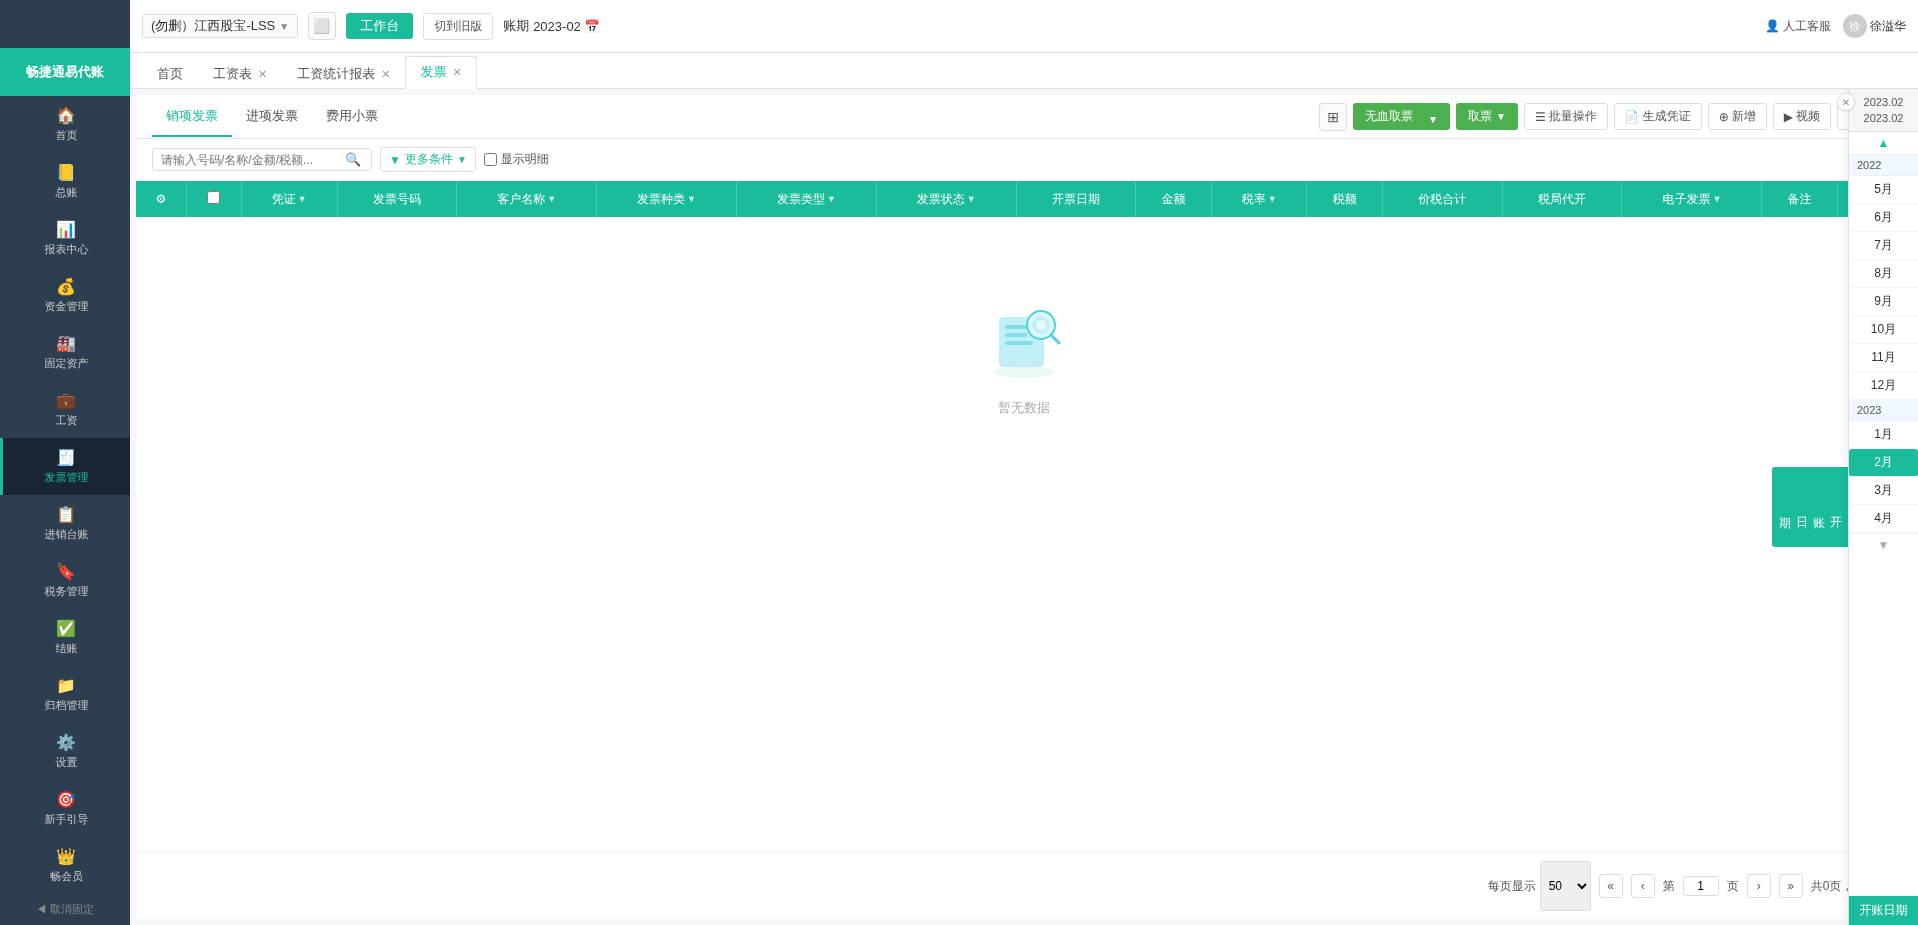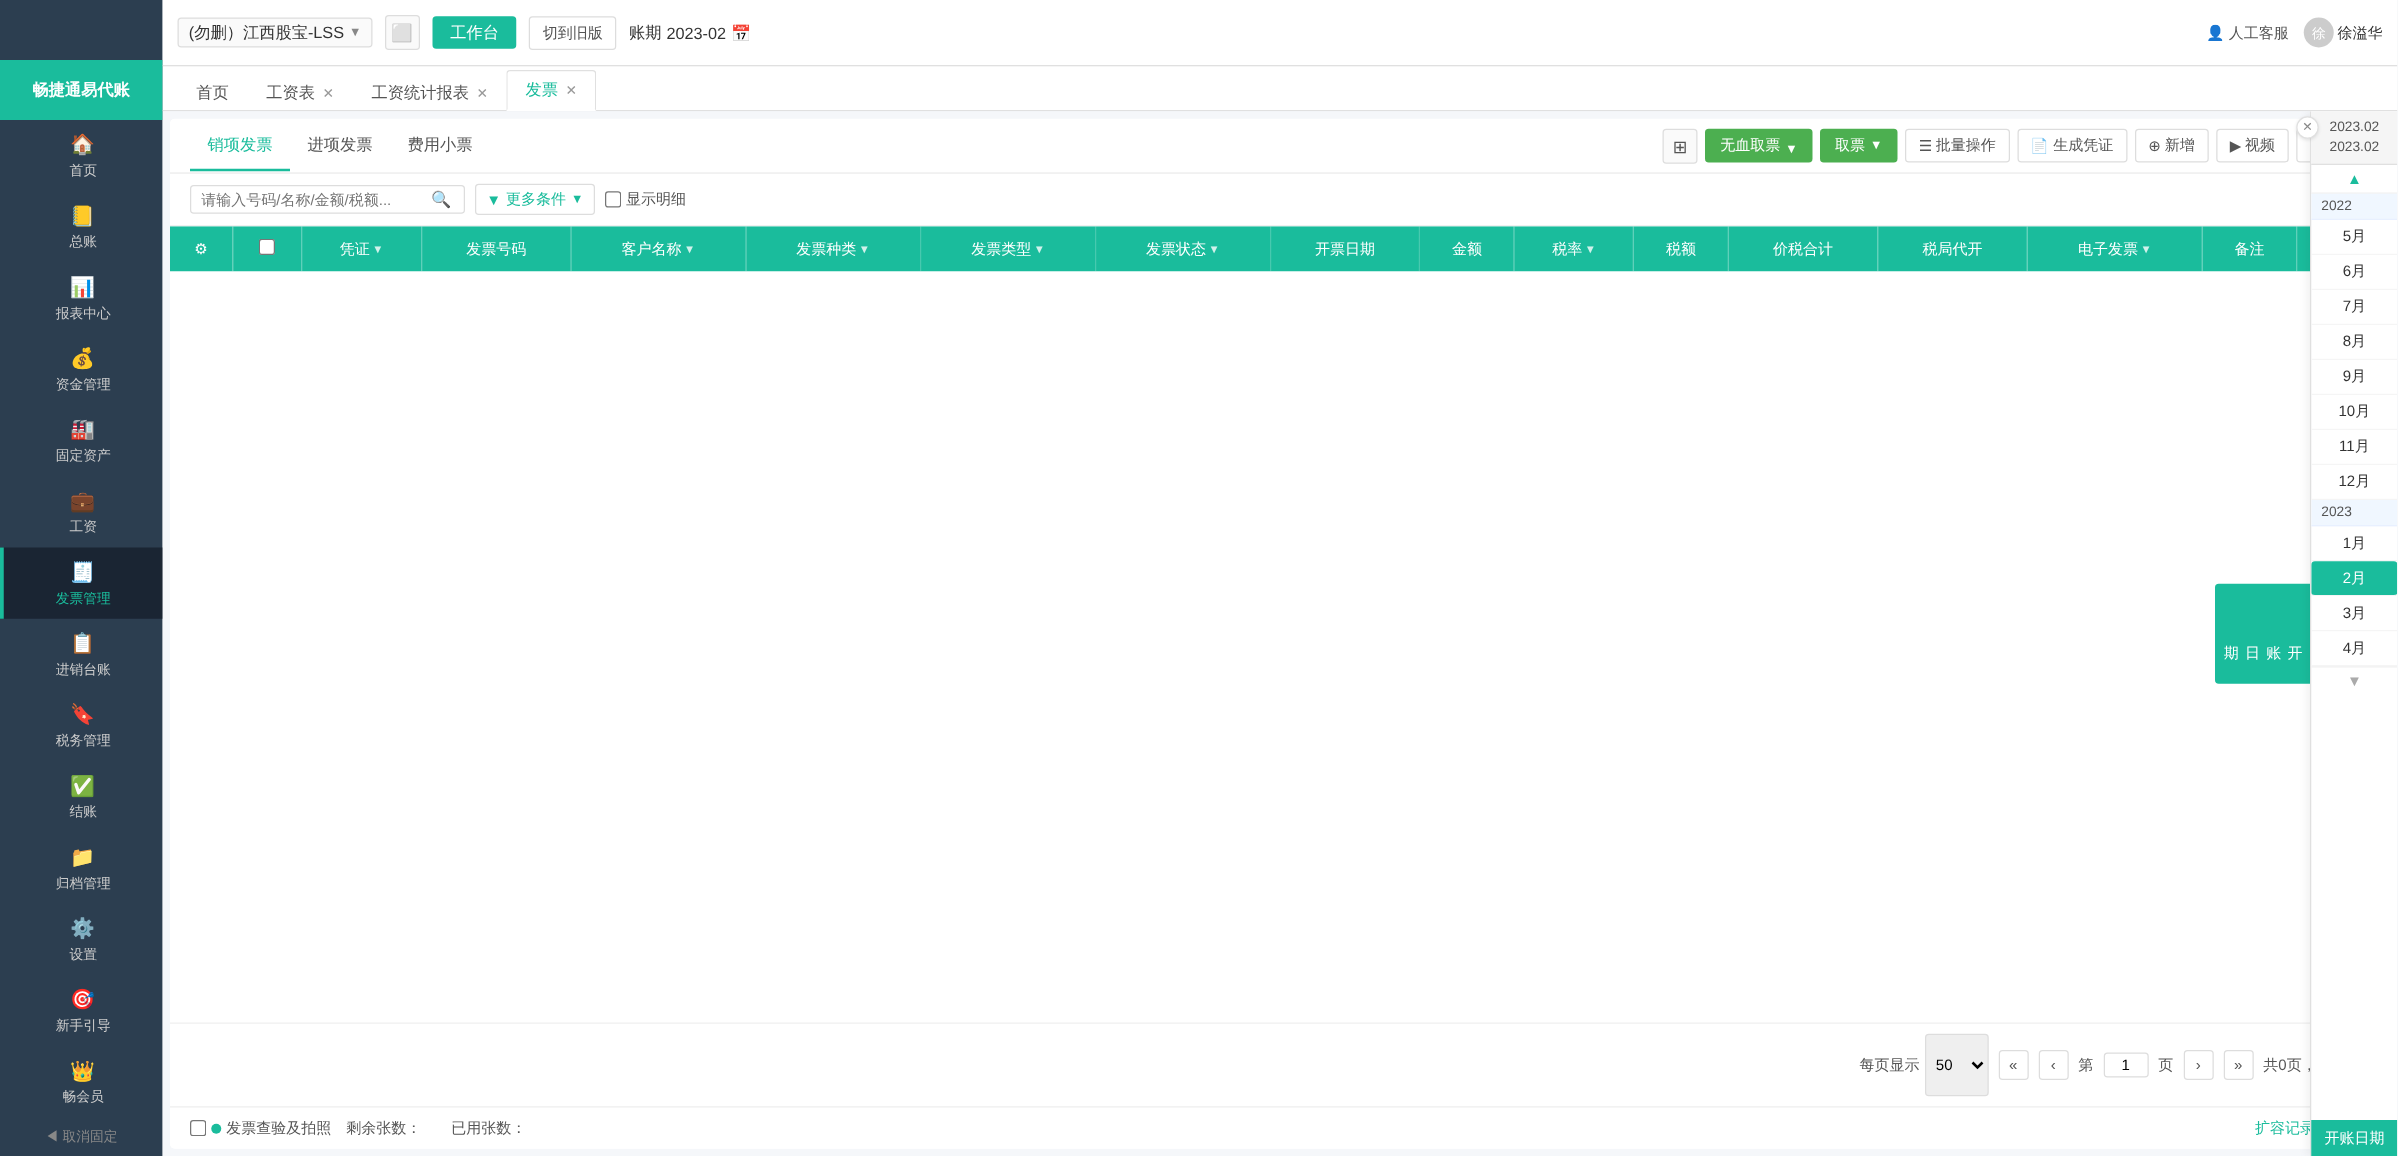--- a/index.html
+++ b/index.html
@@ -248,21 +248,21 @@
     .btn-no-ticket {
       background: #4caf50;
       color: #fff;
       border: none;
       border-radius: 3px;
       padding: 5px 12px;
       font-size: 12px;
       cursor: pointer;
       display: flex;
       align-items: flex-end;
-      gap: 4px;
+      gap: 15px;
     }
     .btn-ticket {
       background: #4caf50;
       color: #fff;
       border: none;
       border-radius: 3px;
       padding: 5px 12px;
       font-size: 12px;
       cursor: pointer;
       display: flex;
@@ -679,20 +679,34 @@
               </th>
               <th>
                 <span>操作</span>
               </th>
             </tr>
           </thead>
           <tbody>
           </tbody>
         </table>
 
+        <div class="empty-state">
+          <svg class="empty-icon" viewBox="0 0 90 90" fill="none" xmlns="http://www.w3.org/2000/svg">
+            <ellipse cx="45" cy="75" rx="30" ry="6" fill="#e0f7f3" opacity="0.7"></ellipse>
+            <rect x="20" y="20" width="45" height="50" rx="4" fill="#b2ebf2" opacity="0.8"></rect>
+            <rect x="26" y="28" width="30" height="4" rx="2" fill="#80deea"></rect>
+            <rect x="26" y="36" width="22" height="4" rx="2" fill="#80deea"></rect>
+            <rect x="26" y="44" width="28" height="4" rx="2" fill="#80deea"></rect>
+            <circle cx="62" cy="28" r="14" fill="#e0f7fa" stroke="#4dd0e1" stroke-width="2"></circle>
+            <circle cx="62" cy="28" r="9" fill="#b2ebf2" opacity="0.7"></circle>
+            <line x1="72" y1="38" x2="80" y2="46" stroke="#4dd0e1" stroke-width="3" stroke-linecap="round"></line>
+            <circle cx="62" cy="28" r="5" fill="white" opacity="0.6"></circle>
+          </svg>
+          <span>暂无数据</span>
+        </div>
       </div>
 
       <div class="pagination">
         <div class="per-page">
           <span>每页显示</span>
           <select>
             <option>20</option>
             <option selected="">50</option>
             <option>100</option>
           </select>
@@ -700,35 +714,20 @@
         <button class="pg-btn">«</button>
         <button class="pg-btn">‹</button>
         <span>第</span>
         <input type="text" value="1" style="width: 36px; border: 1px solid rgb(221, 221, 221); border-radius: 3px; padding: 2px 4px; text-align: center; font-size: 12px;">
         <span>页</span>
         <button class="pg-btn">›</button>
         <button class="pg-btn">»</button>
         <span>共0页，0条记录</span>
       </div>
 
-      <div class="bottom-bar">
-        <label class="check-wrap">
-          <input type="checkbox" style="">
-          <span class="blue-dot"></span>
-          <span>发票查验及拍照</span>
-        </label>
-        <span>剩余张数：</span>
-        <span></span>
-        <span>已用张数：</span>
-        <span></span>
-        <div class="bottom-bar-right">
-          <a>扩容记录</a>
-          <a>去充值</a>
-        </div>
-      </div>
     </div>
 
     <div class="date-panel">
       <div class="date-panel-close">✕</div>
       <div class="date-panel-header">
         <div style="font-size:11px; padding:2px;">2023.02</div>
         <div style="font-size:11px; padding:2px;">2023.02</div>
       </div>
       <div class="date-panel-list">
 

